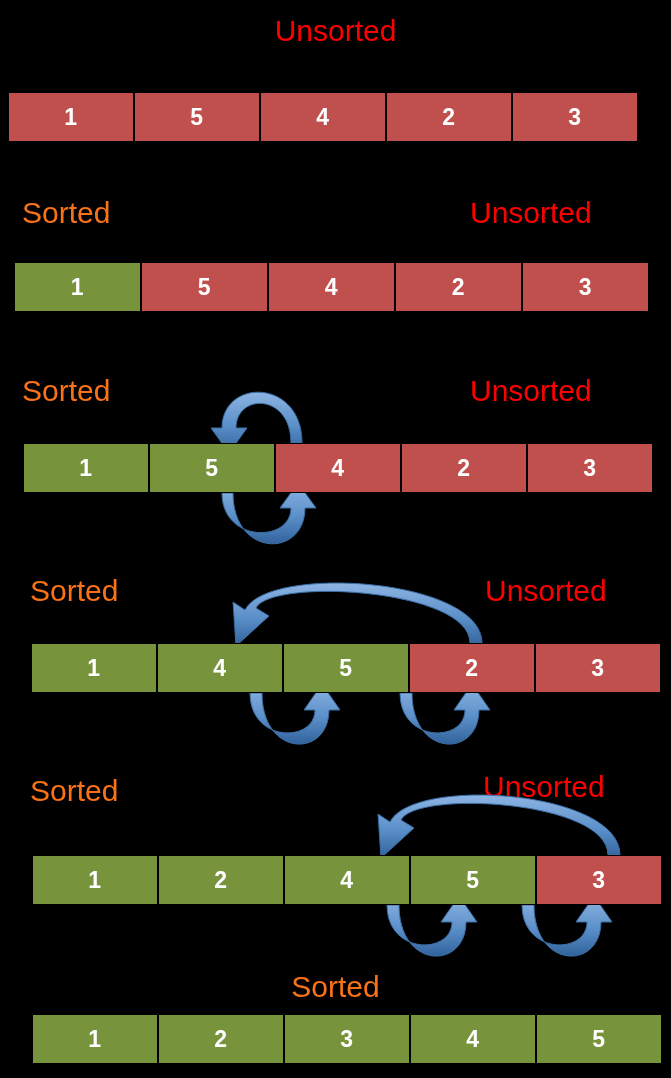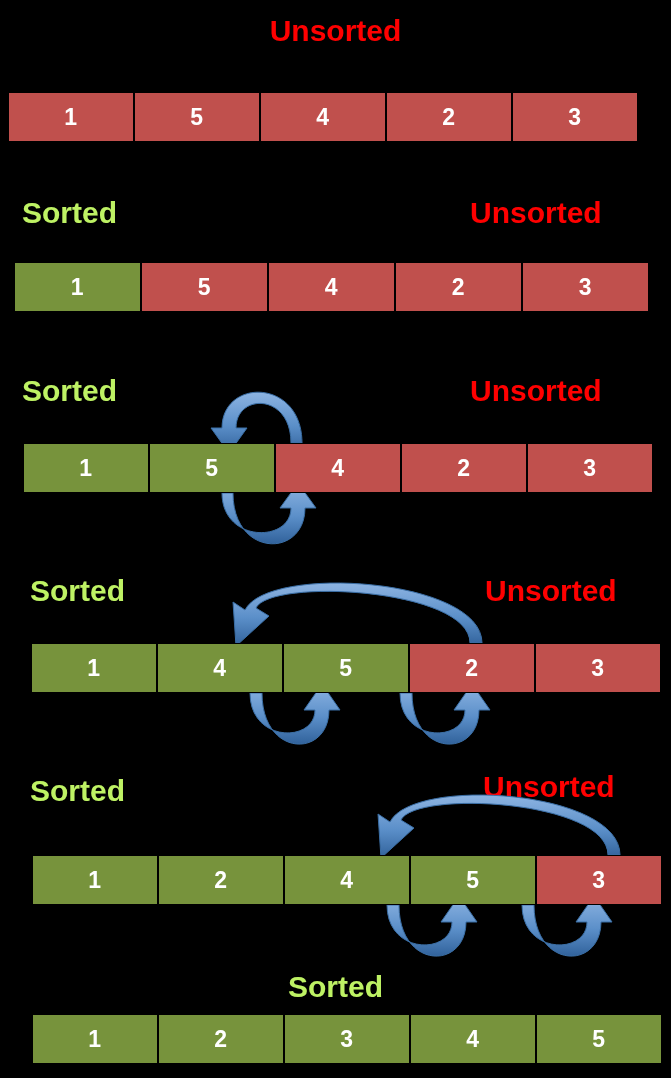--- a/index.html
+++ b/index.html
@@ -21,25 +21,25 @@
     height: 1078px;
   }
   .row {
     position: absolute;
     left: 0;
     width: 671px;
   }
   .label {
     position: absolute;
     font-size: 30px;
-    font-weight: 700;
+    font-weight: 400;
     line-height: 1;
     white-space: nowrap;
   }
-  .label.sorted { color: #bef264; }
+  .label.sorted { color: #f97316; }
   .label.unsorted { color: #FF0000; }
 
   .array {
     position: absolute;
     display: flex;
   }
   .cell {
     box-sizing: border-box;
     height: 50px;
     border: 1px solid #000000;

